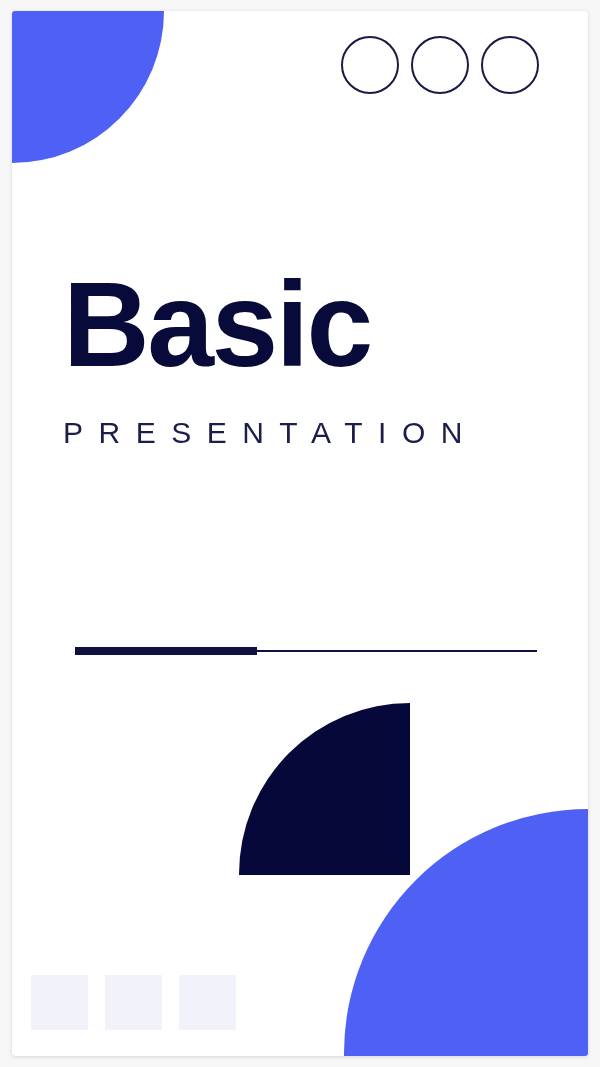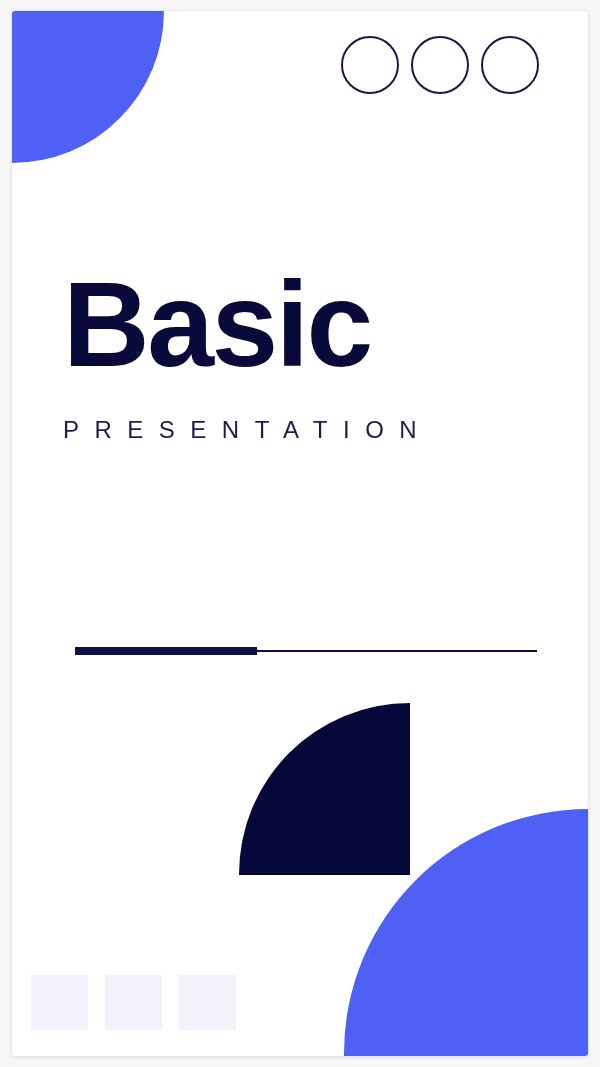--- a/index.html
+++ b/index.html
@@ -96,21 +96,21 @@
     font-size: 120px;
     font-weight: 700;
     line-height: 0.97;
     letter-spacing: -2.5px;
     color: #080b3a;
     white-space: nowrap;
   }
 
   #subtitle {
     margin-top: 34px;
-    font-size: 24px;
+    font-size: 30px;
     font-weight: 300;
     letter-spacing: 15.5px;
     color: #1b1d4a;
     white-space: nowrap;
   }
 
   
   #divider {
     position: absolute;
     left: 63px;

